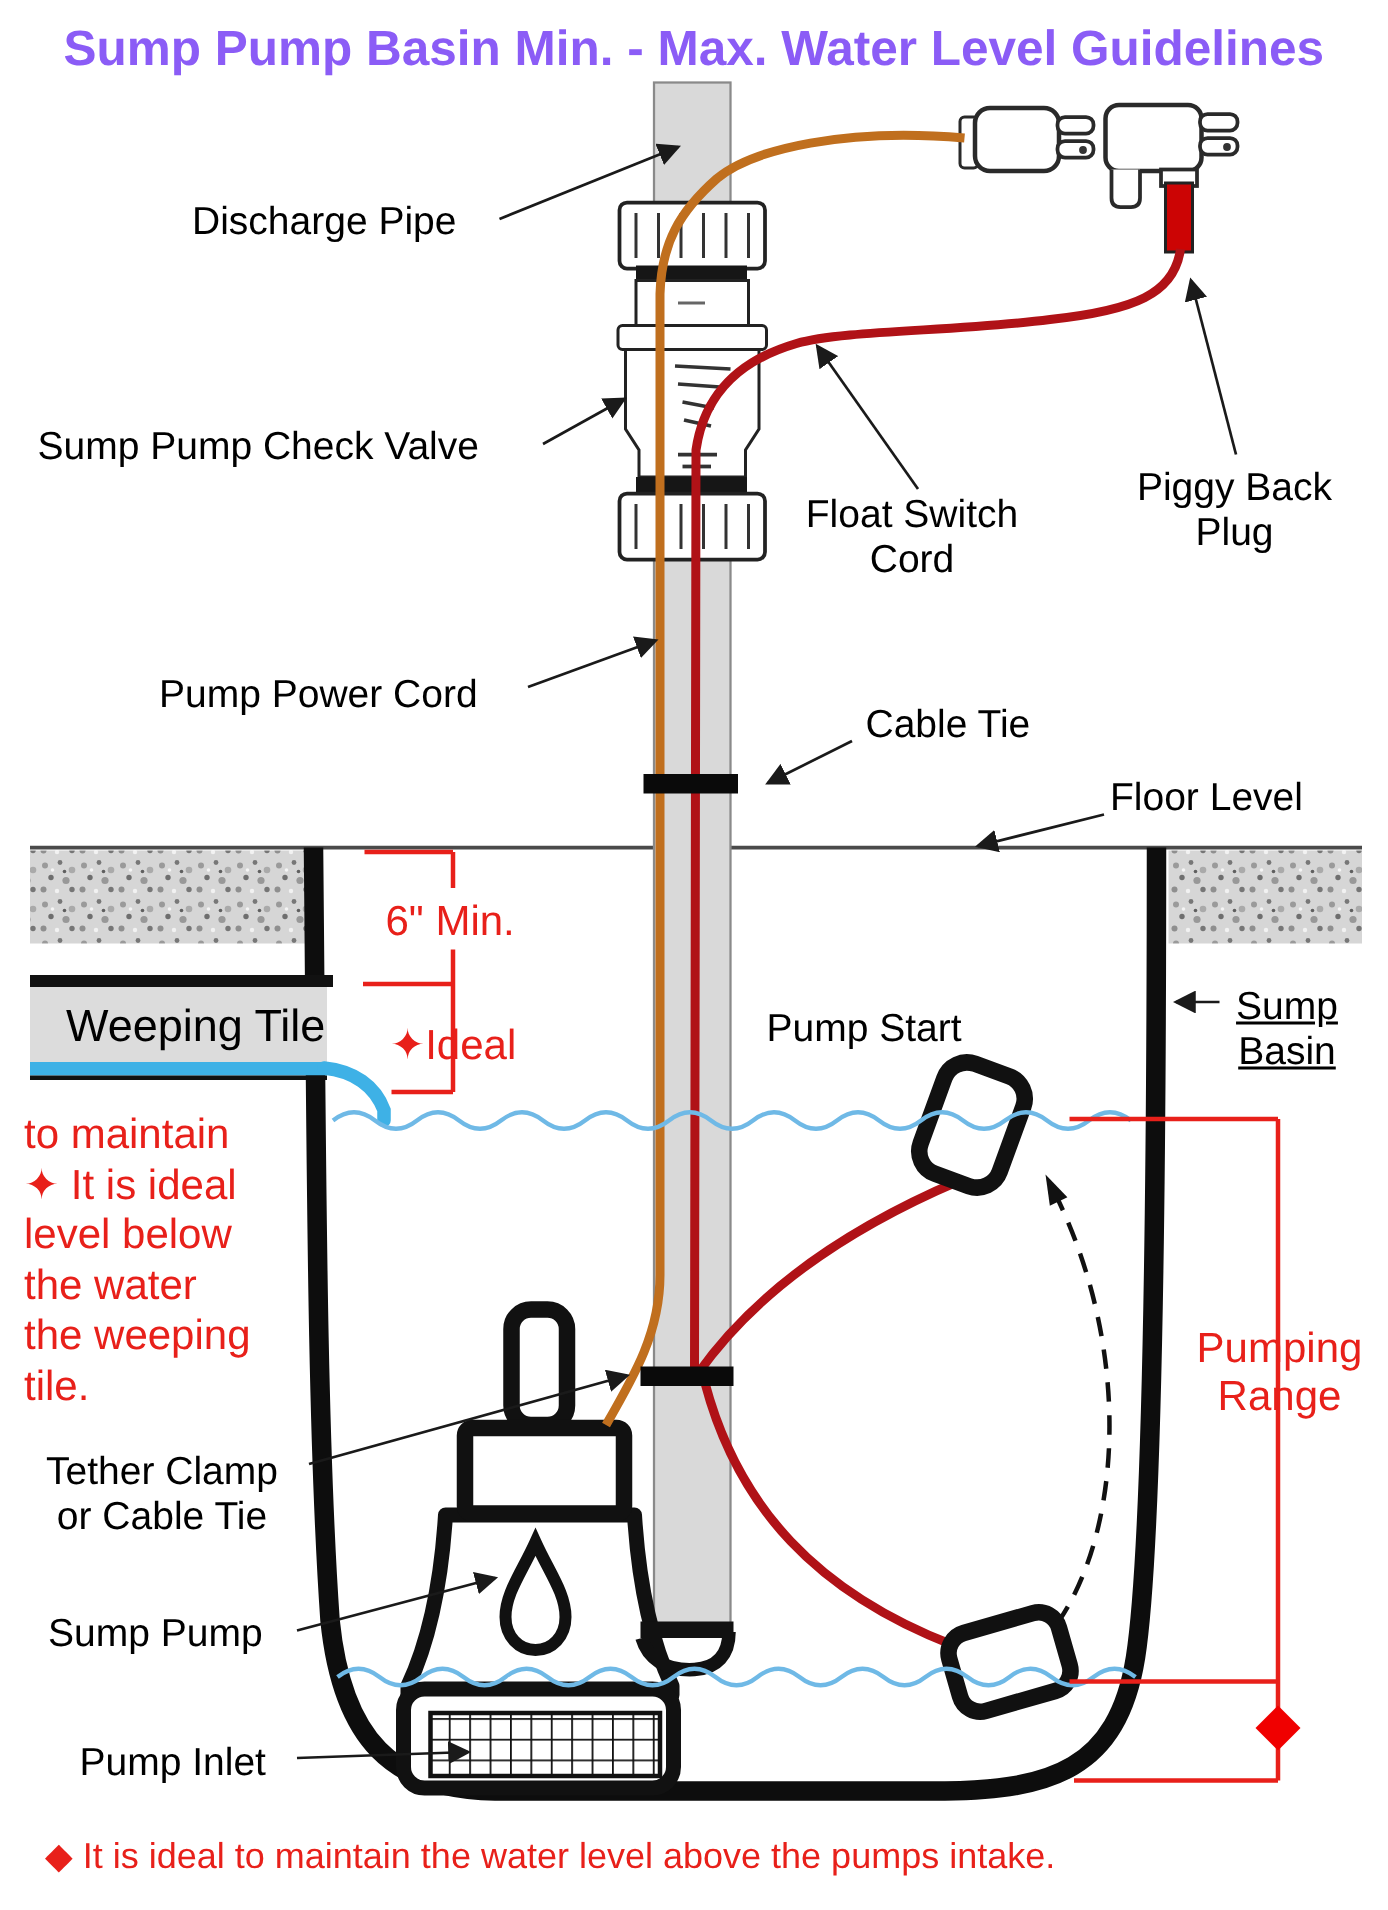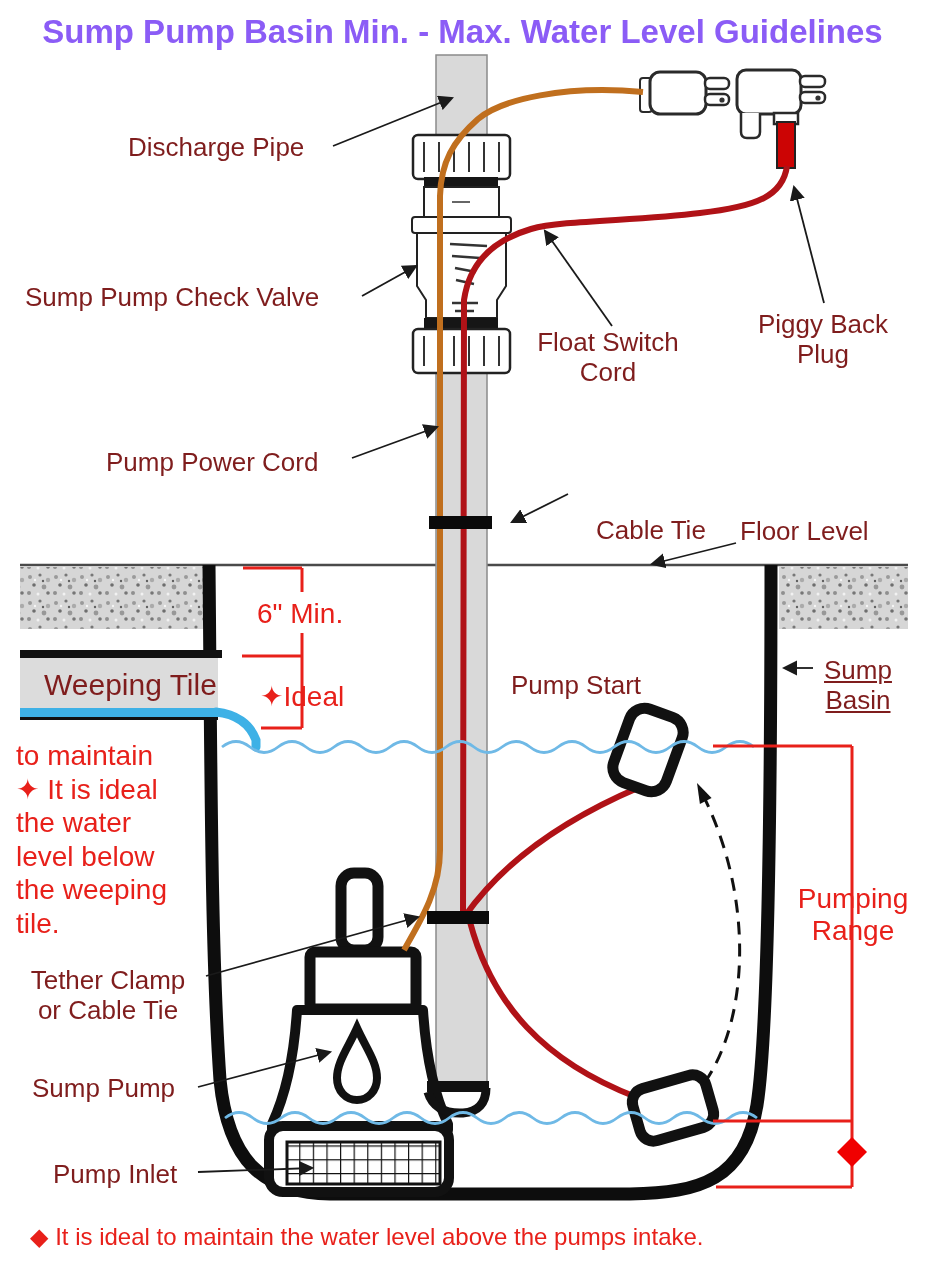--- a/index.html
+++ b/index.html
@@ -1,19 +1,19 @@
 <!DOCTYPE html>
 <html><head>
 <meta charset="utf-8">
 <style>
   html,body{margin:0;padding:0;background:#ffffff;}
   #stage{position:relative;width:925px;height:1273px;background:#fff;overflow:hidden;
          font-family:"Liberation Sans", sans-serif;color:#191919;}
   #stage svg{position:absolute;left:0;top:0;}
-  .lbl{position:absolute;font-size:26px;line-height:1.15;color:#7f1d1d;white-space:nowrap;}
+  .lbl{position:absolute;font-size:26px;line-height:1.15;color:#000000;white-space:nowrap;}
   .ctr{text-align:center;white-space:normal;}
   .red{color:#e8201a;}
   #title{position:absolute;left:0;top:13px;width:925px;text-align:center;
          font-size:33px;font-weight:bold;letter-spacing:0px;color:#8b5cf6;}
   #weep-note{position:absolute;left:16px;top:739px;width:200px;font-size:28px;line-height:33.5px;}
   #intake-note{position:absolute;left:30px;top:1223px;width:880px;font-size:24px;white-space:nowrap;}
   #weeping-tile-label{font-size:30px;}
   .dim{font-size:28px;}
 </style>
 </head>
@@ -184,33 +184,33 @@
 <div class="lbl ctr" style="left:523px;top:328px;width:170px;">
   <div>Float Switch</div>
   <div>Cord</div>
 </div>
 <div class="lbl ctr" style="left:743px;top:310px;width:160px;">
   <div>Piggy Back</div>
   <div>Plug</div>
 </div>
 
 <div class="lbl" style="left:106px;top:448px;">Pump Power Cord</div>
-<div class="lbl" style="left:596px;top:468px;margin-top:48px;">Cable Tie</div>
+<div class="lbl" style="left:577px;top:468px;">Cable Tie</div>
 <div class="lbl" style="left:740px;top:517px;">Floor Level</div>
 
 <div class="lbl red dim" style="left:257px;top:598px;">6" Min.</div>
 <div class="lbl red dim" style="left:260px;top:681px;">✦Ideal</div>
 
 <div class="lbl" id="weeping-tile-label" style="left:32px;top:668px;margin-left:12px;">Weeping Tile</div>
 
 <div id="weep-note" class="red">
   <div>to maintain</div>
   <div>✦ It is ideal</div>
+  <div>level below</div>
   <div>the water</div>
-  <div>level below</div>
   <div>the weeping</div>
   <div>tile.</div>
 </div>
 
 <div class="lbl ctr" style="left:493px;top:671px;width:166px;">
   <div>Pump Start</div>
 </div>
 <div class="lbl ctr" style="left:798px;top:656px;width:120px;text-decoration:underline;">
   <div>Sump</div>
   <div>Basin</div>

